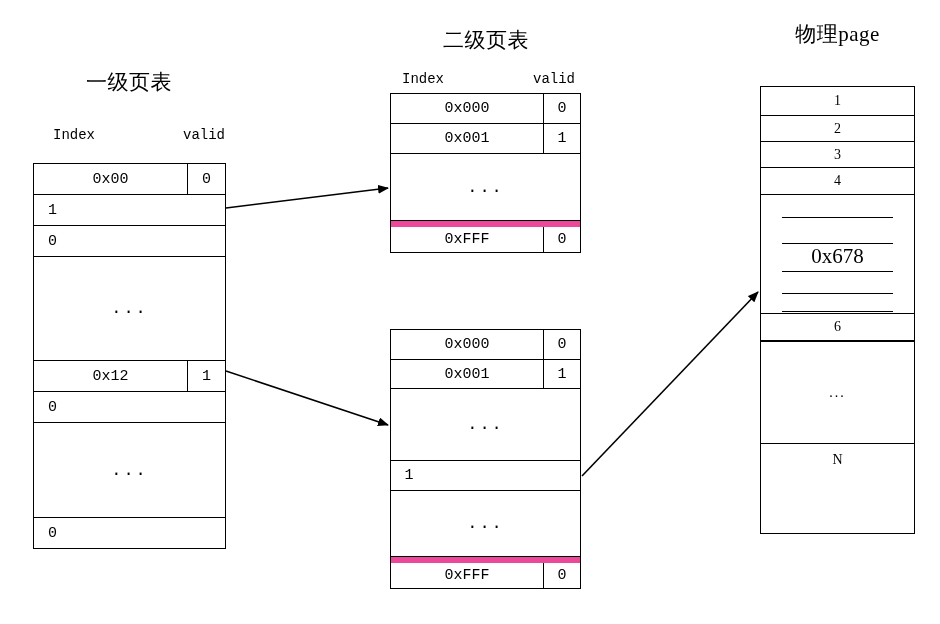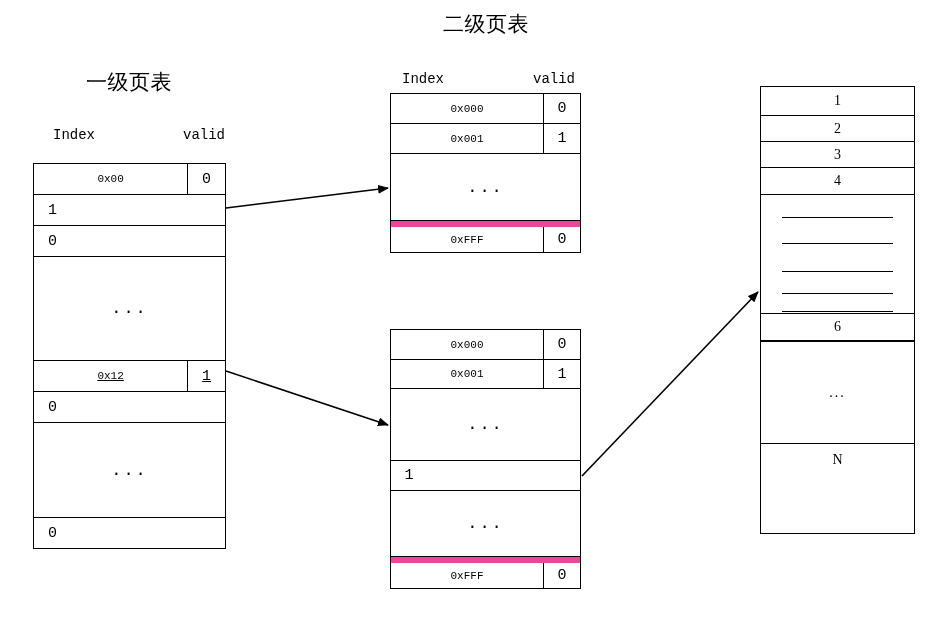--- a/index.html
+++ b/index.html
@@ -52,21 +52,21 @@
   }
   .row:last-child { border-bottom: none; }
   .row.thick-top { border-top: 6px solid #ec4899; }
 
   .cell-idx {
     box-sizing: border-box;
     display: flex;
     align-items: center;
     justify-content: center;
     font-family: "Liberation Mono", monospace;
-    font-size: 11px;
+    font-size: 15px;
     border-right: 1px solid #000;
     overflow: hidden;
   }
   .cell-val {
     box-sizing: border-box;
     display: flex;
     align-items: center;
     justify-content: center;
     font-family: "Liberation Mono", monospace;
     font-size: 15px;
@@ -132,22 +132,23 @@
     pointer-events: none;
   }
 </style>
 </head>
 <body>
 
 <div id="canvas">
 
   <div class="title" style="left:33px; top:68px; width:192px;">一级页表</div>
 
-  <div class="title" style="left:390px; top:10px; width:192px;">二级页表</div>
-
+  <div class="title" style="left:390px; top:26px; width:192px;">二级页表</div>
+
+  <div class="title" style="left:760px; top:20px; width:155px;">物理page</div>
 
   <div class="colhead" style="left:53px; top:127px;">Index</div>
   <div class="colhead" style="left:183px; top:127px;">valid</div>
 
   <div class="colhead" style="left:402px; top:71px;">Index</div>
   <div class="colhead" style="left:533px; top:71px;">valid</div>
 
   <div class="tbl" style="left:33px; top:163px; width:193px; height:386px;">
 
     <div class="row" style="height:31px;">
@@ -160,21 +161,21 @@
     </div>
 
     <div class="row" style="height:31px;">
       <div class="cell-val" style="width:37px;">0</div>
     </div>
 
     <div class="row" style="height:104px;">
       <div class="cell-full ell">...</div>
     </div>
 
-    <div class="row" style="height:31px;text-decoration:underline;">
+    <div class="row" style="height:31px;">
       <div class="cell-idx" style="width:155px;">0x12</div>
       <div class="cell-val" style="width:37px;">1</div>
     </div>
 
     <div class="row" style="height:31px;">
       <div class="cell-val" style="width:37px;">0</div>
     </div>
 
     <div class="row" style="height:95px;">
       <div class="cell-full ell">...</div>
@@ -247,20 +248,21 @@
 
     <div class="prow" style="height:27px;">4</div>
 
     <div class="prow" style="height:119px;">
       <div class="inner-rules">
         <div class="inner-rule" style="top:22px;"></div>
         <div class="inner-rule" style="top:48px;"></div>
         <div class="inner-rule" style="top:76px;"></div>
         <div class="inner-rule" style="top:98px;"></div>
         <div class="inner-rule" style="top:116px;"></div>
+        <div class="inner-label" style="top:49px;">0x678</div>
       </div>
     </div>
 
     <div class="prow thick-bottom" style="height:28px;">6</div>
 
     <div class="prow ell" style="height:102px;">...</div>
 
     <div class="prow" style="height:31px;">N</div>
   </div>
 

